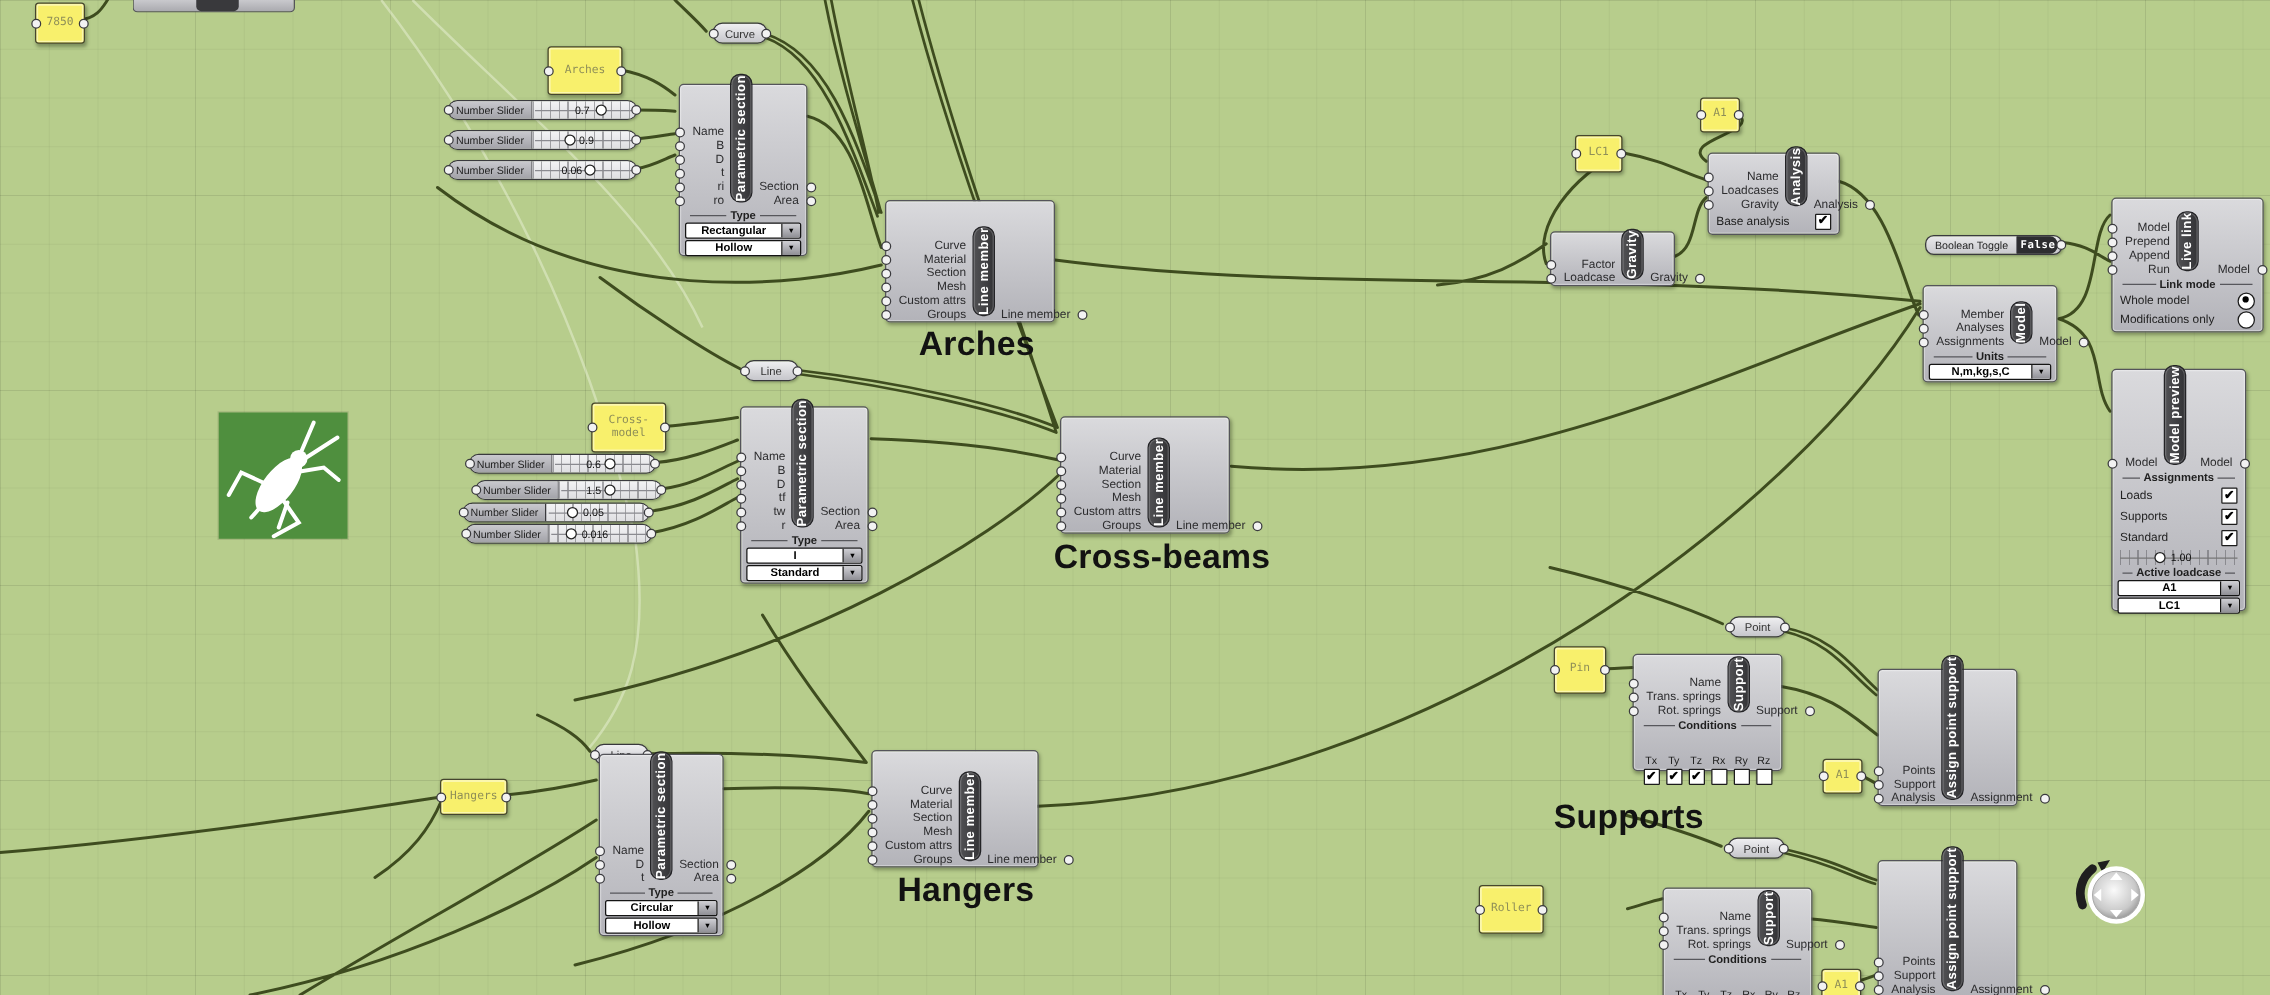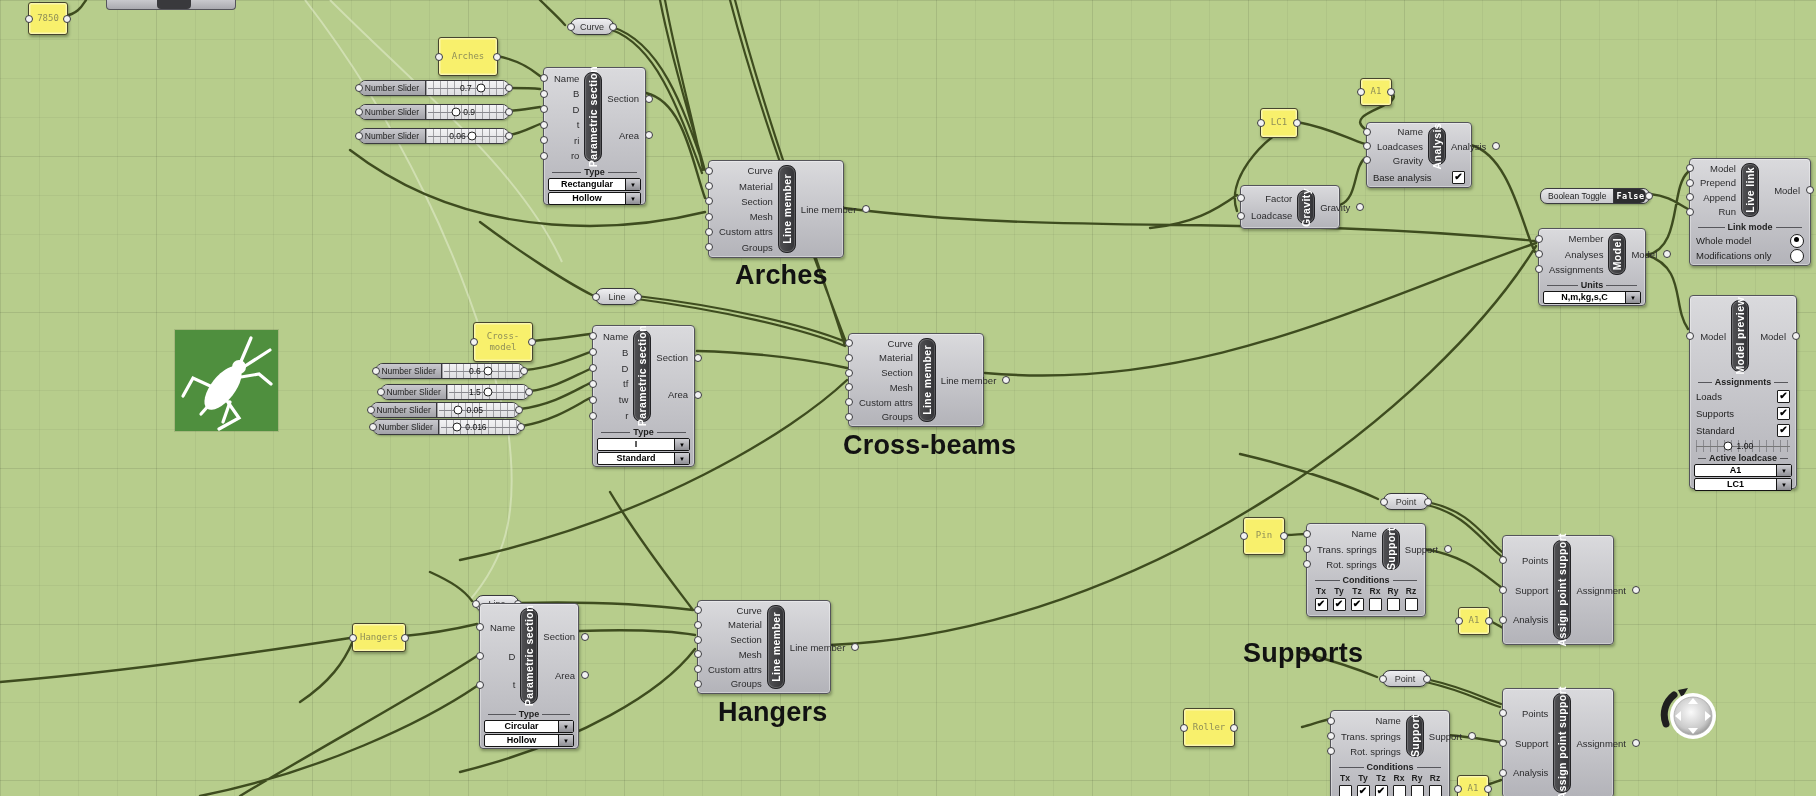--- a/index.html
+++ b/index.html
@@ -7,21 +7,21 @@
     background-color:#b7cd8c;
     background-image:
       linear-gradient(rgba(0,0,0,.05) 1px,transparent 1px),
       linear-gradient(90deg,rgba(0,0,0,.05) 1px,transparent 1px),
       linear-gradient(rgba(0,0,0,.045) 1px,transparent 1px),
       linear-gradient(90deg,rgba(0,0,0,.045) 1px,transparent 1px);
     background-size:156px 156px,156px 156px,39px 39px,39px 39px;}
   svg.wires{position:absolute;left:0;top:0;z-index:1;pointer-events:none;}
   .node{position:absolute;z-index:2;background:linear-gradient(180deg,#dadadd,#b3b3b9);
     border:1px solid #54545a;border-radius:4px;box-shadow:1px 2px 3px rgba(20,30,10,.35), inset 0 0 0 1px rgba(255,255,255,.35);}
-  .ports{display:flex;width:100%;}
+  .ports{display:flex;width:100%;align-items:flex-end;}
   .col{display:flex;flex-direction:column;justify-content:space-evenly;}
   .col.in{flex:0 0 auto;}
   .col.out{flex:1;}
   .port{position:relative;display:flex;align-items:center;font-size:9.5px;color:#2c2c2e;white-space:nowrap;}
   .port.in{justify-content:flex-end;padding:0 4px 0 10px;}
   .port.out{justify-content:flex-end;padding:0 10px 0 4px;}
   .port.in::before{content:"";position:absolute;left:-4px;top:50%;transform:translateY(-50%);
     width:6px;height:6px;background:#f2f2f2;border:1.4px solid #3a3a3e;border-radius:50%;}
   .port.out::after{content:"";position:absolute;right:-4px;top:50%;transform:translateY(-50%);
     width:6px;height:6px;background:#f2f2f2;border:1.4px solid #3a3a3e;border-radius:50%;}
@@ -36,21 +36,21 @@
   .dd .txt{flex:1;text-align:center;font-size:9px;font-weight:bold;line-height:11px;color:#000;}
   .dd .arr{flex:0 0 14px;display:flex;align-items:center;justify-content:center;font-size:6px;color:#000;
     background:linear-gradient(#cfcfd4,#8f8f95);border-left:1px solid #141414;}
   .togglerow{display:flex;align-items:center;justify-content:space-between;padding:0 6px;font-size:9.5px;color:#222;}
   .cb{width:11px;height:11px;background:#fff;border:1.2px solid #1c1c1c;border-radius:1px;
     display:flex;align-items:center;justify-content:center;font-size:10px;font-weight:bold;color:#000;}
   .cb.checked::after{content:"✔";margin-top:-2px;}
   .radio{width:12px;height:12px;border-radius:50%;background:#fff;border:1.2px solid #1c1c1c;position:relative;}
   .radio.checked::after{content:"";position:absolute;left:2.5px;top:2.5px;width:5px;height:5px;border-radius:50%;background:#000;}
   .axes{display:flex;padding:0 5px;}
-  .axes>div{flex:1;display:flex;justify-content:center;font-size:8.5px;font-weight:bold;color:#222;}
+  .axes>div{flex:1;display:flex;justify-content:center;font-size:8.5px;font-weight:normal;color:#222;margin-top:17px;}
   .ypanel{position:absolute;z-index:2;background:#f8f06c;border:1px solid #45452e;border-radius:3px;
     box-shadow:1px 2px 3px rgba(20,30,10,.35), inset 0 0 0 1.5px rgba(255,255,255,.45);
     display:flex;align-items:center;justify-content:center;font-family:"DejaVu Sans Mono",monospace;
     font-size:9px;color:#8f8f58;white-space:pre-line;text-align:center;line-height:1.25;}
   .ypanel::before,.pill::before,.slider::before{content:"";position:absolute;left:-4px;top:50%;transform:translateY(-50%);
     width:6px;height:6px;background:#f2f2f2;border:1.4px solid #3a3a3e;border-radius:50%;}
   .ypanel::after,.pill::after,.slider::after{content:"";position:absolute;right:-4px;top:50%;transform:translateY(-50%);
     width:6px;height:6px;background:#f2f2f2;border:1.4px solid #3a3a3e;border-radius:50%;}
   .pill{position:absolute;z-index:2;height:15px;border:1.4px solid #38383c;border-radius:8px;
     background:linear-gradient(#efeff1,#c6c6cb);display:flex;align-items:center;justify-content:center;

